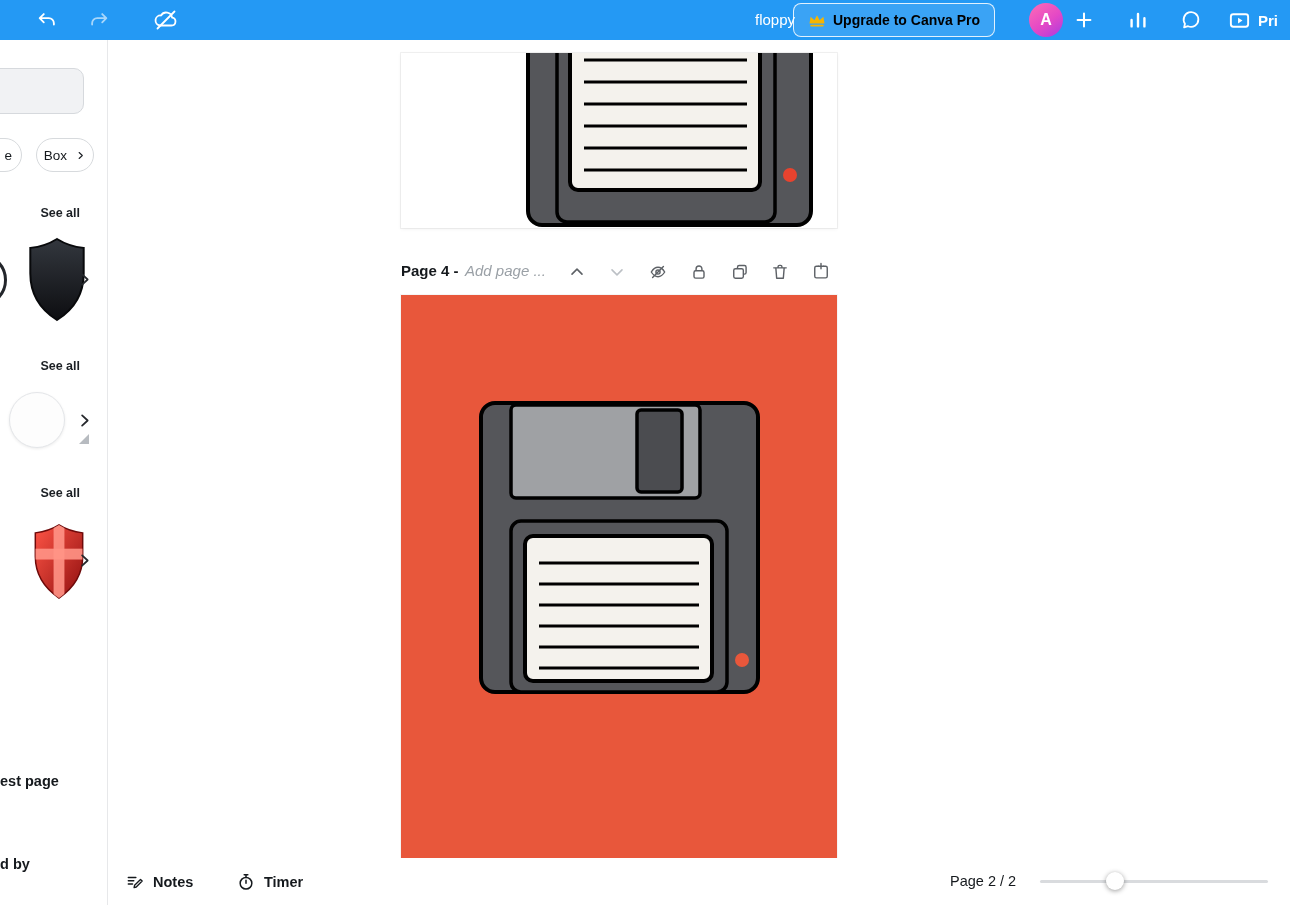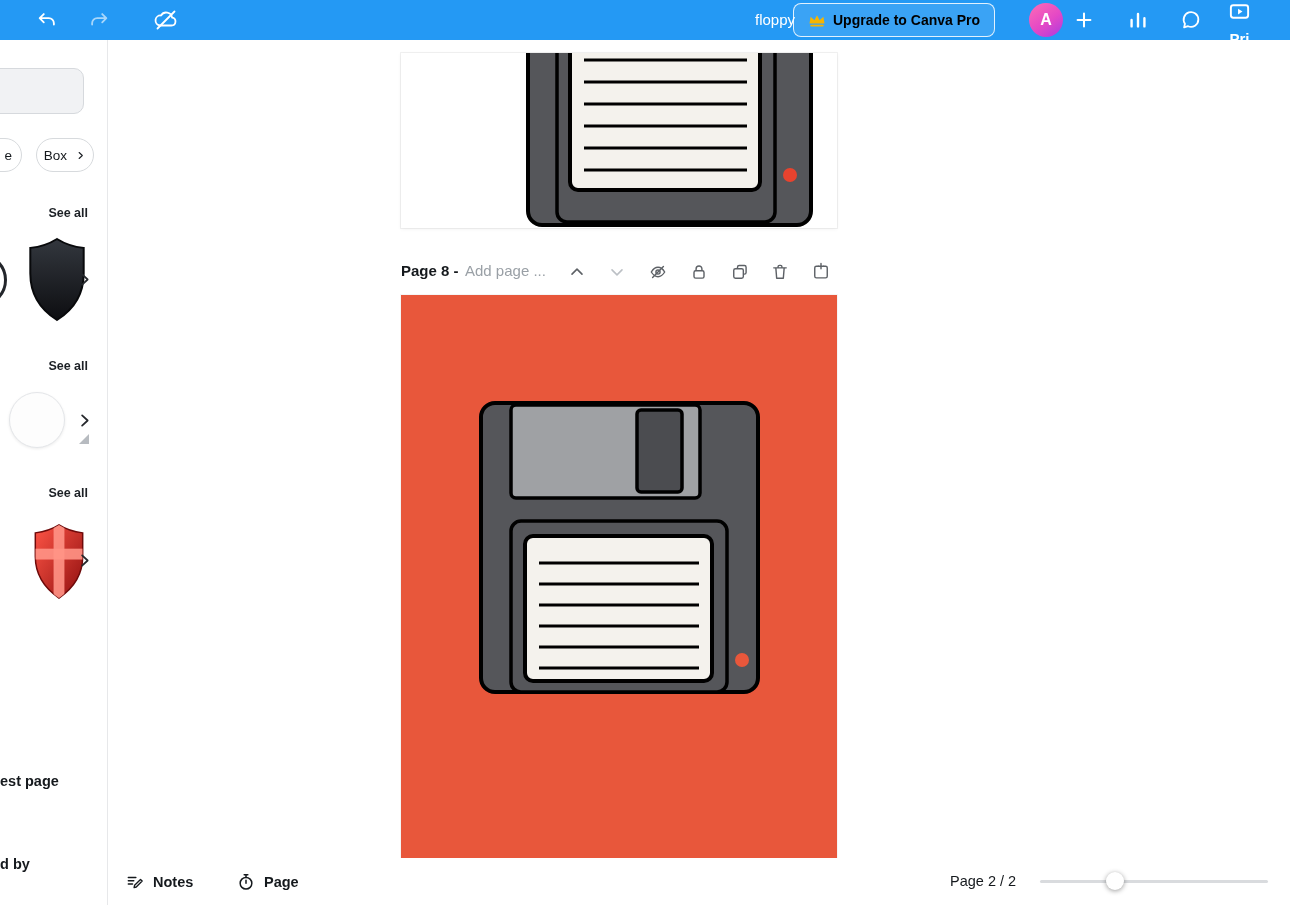--- a/index.html
+++ b/index.html
@@ -30,21 +30,21 @@
     color:#000000;font-size:14px;font-weight:700;cursor:pointer;white-space:nowrap;
   }
   .avatar{
     position:absolute;top:3px;left:1029px;width:34px;height:34px;border-radius:50%;
     background:linear-gradient(145deg,#ff6db4 0%,#e448c6 55%,#a93be0 100%);
     display:flex;align-items:center;justify-content:center;
     color:#fff;font-size:16px;font-weight:700;cursor:pointer;
   }
   .present-group{
     position:absolute;top:0;left:1228px;height:40px;display:flex;align-items:center;gap:7px;
-    color:#fff;font-weight:700;font-size:15px;cursor:pointer;white-space:nowrap;flex-direction:column;
+    color:#fff;font-weight:700;font-size:15px;cursor:pointer;white-space:nowrap;
   }
 
   
   .sidebar{
     position:absolute;top:40px;left:0;width:107px;height:865px;background:#fff;
     border-right:1px solid #e7e8ea;z-index:20;overflow:hidden;
   }
   .search-box{
     position:absolute;top:28px;left:-26px;width:110px;height:46px;box-sizing:border-box;
     background:#f1f2f4;border:1px solid #d6d9dd;border-radius:10px;
@@ -52,21 +52,21 @@
   .search-box input{
     width:100%;height:100%;border:none;background:transparent;outline:none;
     font-family:"Liberation Sans",sans-serif;font-size:14px;padding:0 10px;box-sizing:border-box;
   }
   .chip{
     position:absolute;top:98px;height:34px;box-sizing:border-box;border:1px solid #d7dadd;
     border-radius:17px;background:#fff;display:flex;align-items:center;justify-content:center;
     gap:4px;font-size:13.5px;color:#15191d;cursor:pointer;
   }
   .see-all{
-    position:absolute;left:0;width:88px;text-align:right;font-size:12.5px;font-weight:600;
+    position:absolute;left:0;width:80px;text-align:right;font-size:12.5px;font-weight:600;
     color:#1c2025;cursor:pointer;white-space:nowrap;
   }
   .chev-btn{
     position:absolute;left:71px;width:26px;height:26px;display:flex;align-items:center;
     justify-content:center;color:#2a2e33;cursor:pointer;
   }
   .thumb-circle{
     position:absolute;top:352px;left:9px;width:56px;height:56px;border-radius:50%;
     background:#fdfdfd;border:1px solid #e4e6e9;box-shadow:0 1px 3px rgba(0,0,0,.08);
     box-sizing:border-box;cursor:pointer;
@@ -92,21 +92,21 @@
     position:absolute;left:293px;top:13px;width:436px;height:175px;background:#fff;
     box-shadow:0 0 0 1px rgba(0,0,0,.05),0 1px 4px rgba(0,0,0,.06);overflow:hidden;
   }
   .page2{
     position:absolute;left:293px;top:255px;width:436px;height:563px;
     background:var(--page2-orange,#e8573b);overflow:hidden;
     box-shadow:0 0 0 1px rgba(0,0,0,.04);
   }
   .page-header{position:absolute;left:293px;top:218px;width:436px;height:30px;}
   .page-label{position:absolute;left:0;top:4px;font-size:15px;font-weight:700;color:#15191d;white-space:nowrap;}
-  .page-placeholder{position:absolute;left:64px;top:4px;font-size:15px;color:#9aa0a6;white-space:nowrap;cursor:text;}
+  .page-placeholder{position:absolute;left:64px;top:4px;font-size:15px;color:#9aa0a6;white-space:nowrap;cursor:text;font-style:italic;}
   .ph-icon-btn{
     position:absolute;top:0;width:28px;height:28px;border-radius:6px;display:flex;
     align-items:center;justify-content:center;color:#5d6166;cursor:pointer;
   }
   .ph-icon-btn.disabled{color:#bcc0c5;cursor:default;}
 
   
   .bottombar{
     position:absolute;left:108px;top:858px;width:1182px;height:47px;background:#fff;z-index:20;
   }
@@ -291,21 +291,21 @@
     <svg viewBox="0 0 436 175" width="436" height="175">
       <rect x="127" y="-120" width="283" height="292" rx="14" fill="var(--floppy-body,#55565a)" stroke="#000" stroke-width="4"></rect>
       <rect x="156" y="-40" width="218" height="209" rx="10" fill="var(--floppy-body,#55565a)" stroke="#000" stroke-width="3.5"></rect>
       <rect x="169" y="-30" width="190" height="167" rx="8" fill="var(--floppy-label,#f4f2ed)" stroke="#000" stroke-width="4"></rect>
       <path d="M183 7 H346 M183 29 H346 M183 51 H346 M183 73 H346 M183 95 H346 M183 117 H346" stroke="#000" stroke-width="3" fill="none"></path>
       <circle cx="389" cy="122" r="7" fill="var(--page1-dot-red,#e8432e)"></circle>
     </svg>
   </div>
 
   <div class="page-header">
-    <span class="page-label">Page 8 -</span>
+    <span class="page-label">Page 4 -</span>
     <span class="page-placeholder">Add page ...</span>
 
     <div class="ph-icon-btn" style="left:162px;">
       <span>
         <svg viewBox="0 0 24 24" width="20" height="20">
             <path d="M6 14.5 L12 8.5 L18 14.5" stroke="currentColor" stroke-width="1.9" fill="none" stroke-linecap="round" stroke-linejoin="round"></path>
           </svg>
       </span>
     </div>
     <div class="ph-icon-btn disabled" style="left:202px;">
@@ -380,21 +380,21 @@
     </span>
     <span>Notes</span>
   </div>
   <div class="bb-btn" style="left:128px;">
     <span>
       <svg viewBox="0 0 24 24" width="20" height="20">
           <circle cx="12" cy="13.5" r="7" stroke="#15191d" stroke-width="1.8" fill="none"></circle>
           <path d="M12 13.5 V9.8 M9.8 3.2 h4.4 M12 3.2 v2.8" stroke="#15191d" stroke-width="1.8" stroke-linecap="round" fill="none"></path>
         </svg>
     </span>
-    <span>Page</span>
+    <span>Timer</span>
   </div>
 
   <div class="page-indicator">Page 2 / 2</div>
 
   <div class="zoom-track">
     <div class="rail"></div>
     <div class="zoom-knob" style="left: calc(33% - 9px);"></div>
   </div>
 </div>
 

